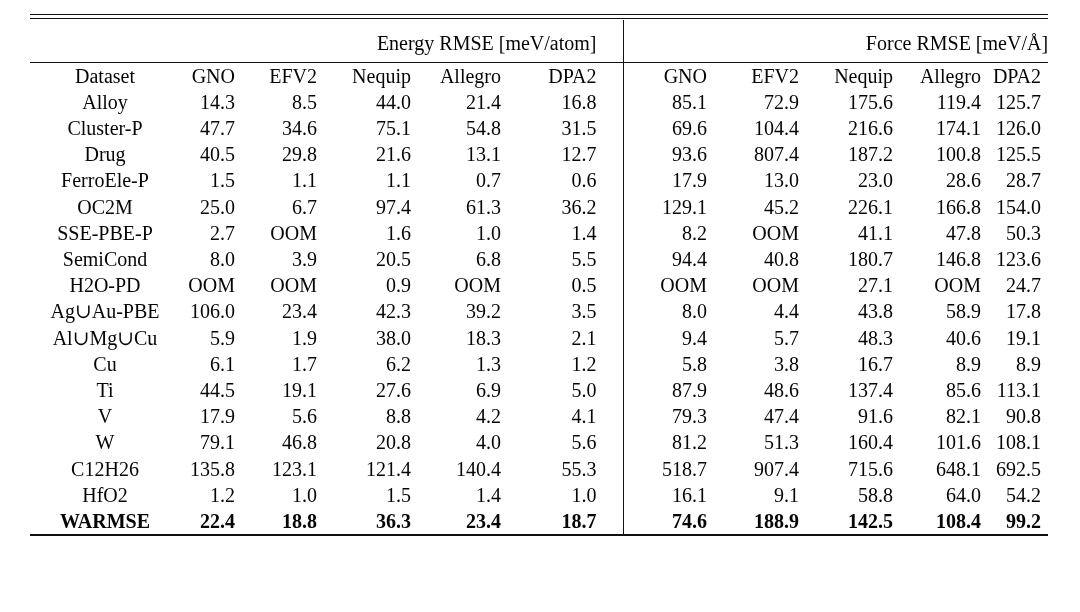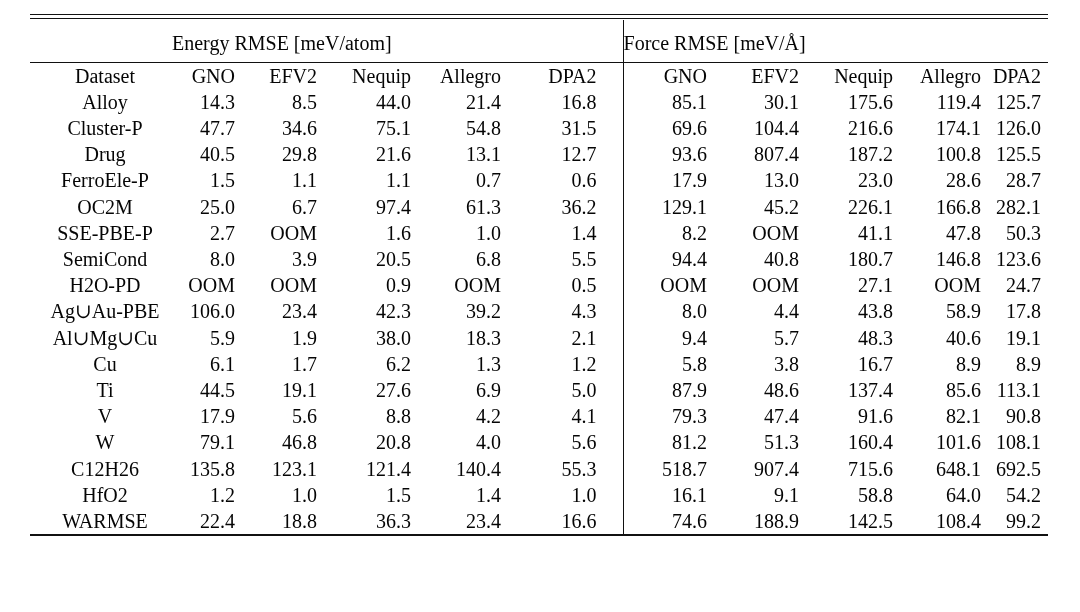--- a/index.html
+++ b/index.html
@@ -35,40 +35,40 @@
     padding: 0;
     line-height: 26.2px;
     white-space: nowrap;
     overflow: visible;
   }
   tr.group-row th {
     height: 37px;
     vertical-align: bottom;
     padding-bottom: 5px;
     border-bottom: 1.6px solid #111;
-    text-align: left;
+    text-align: right;
     font-size: 20px;
   }
   .ds {
     text-align: center;
     padding-left: 8px;
   }
   .num {
     text-align: right;
     padding-right: 7px;
   }
   .vbar {
     border-right: 1.6px solid #111;
     padding-right: 26px;
   }
   tbody tr:last-child td {
     border-bottom: 2.4px solid #111;
   }
   tr.bold td {
-    font-weight: normal;
+    font-weight: bold;
   }
 </style>
 </head>
 <body>
 
 <div class="table-wrap">
   <div class="rule-double"></div>
   <table>
     <colgroup>
       <col style="width:142px">
@@ -105,21 +105,21 @@
     </thead>
     <tbody>
         <tr>
           <td class="ds">Alloy</td>
           <td class="num">14.3</td>
           <td class="num">8.5</td>
           <td class="num">44.0</td>
           <td class="num">21.4</td>
           <td class="num vbar">16.8</td>
           <td class="num">85.1</td>
-          <td class="num">30.1</td>
+          <td class="num">72.9</td>
           <td class="num">175.6</td>
           <td class="num">119.4</td>
           <td class="num">125.7</td>
         </tr>
         <tr>
           <td class="ds">Cluster-P</td>
           <td class="num">47.7</td>
           <td class="num">34.6</td>
           <td class="num">75.1</td>
           <td class="num">54.8</td>
@@ -160,21 +160,21 @@
           <td class="ds">OC2M</td>
           <td class="num">25.0</td>
           <td class="num">6.7</td>
           <td class="num">97.4</td>
           <td class="num">61.3</td>
           <td class="num vbar">36.2</td>
           <td class="num">129.1</td>
           <td class="num">45.2</td>
           <td class="num">226.1</td>
           <td class="num">166.8</td>
-          <td class="num">282.1</td>
+          <td class="num">154.0</td>
         </tr>
         <tr>
           <td class="ds">SSE-PBE-P</td>
           <td class="num">2.7</td>
           <td class="num">OOM</td>
           <td class="num">1.6</td>
           <td class="num">1.0</td>
           <td class="num vbar">1.4</td>
           <td class="num">8.2</td>
           <td class="num">OOM</td>
@@ -207,21 +207,21 @@
           <td class="num">27.1</td>
           <td class="num">OOM</td>
           <td class="num">24.7</td>
         </tr>
         <tr>
           <td class="ds">Ag∪Au-PBE</td>
           <td class="num">106.0</td>
           <td class="num">23.4</td>
           <td class="num">42.3</td>
           <td class="num">39.2</td>
-          <td class="num vbar">4.3</td>
+          <td class="num vbar">3.5</td>
           <td class="num">8.0</td>
           <td class="num">4.4</td>
           <td class="num">43.8</td>
           <td class="num">58.9</td>
           <td class="num">17.8</td>
         </tr>
         <tr>
           <td class="ds">Al∪Mg∪Cu</td>
           <td class="num">5.9</td>
           <td class="num">1.9</td>
@@ -311,21 +311,21 @@
           <td class="num">58.8</td>
           <td class="num">64.0</td>
           <td class="num">54.2</td>
         </tr>
         <tr class="bold">
           <td class="ds">WARMSE</td>
           <td class="num">22.4</td>
           <td class="num">18.8</td>
           <td class="num">36.3</td>
           <td class="num">23.4</td>
-          <td class="num vbar">16.6</td>
+          <td class="num vbar">18.7</td>
           <td class="num">74.6</td>
           <td class="num">188.9</td>
           <td class="num">142.5</td>
           <td class="num">108.4</td>
           <td class="num">99.2</td>
         </tr>
       </tbody>
   </table>
 </div>
 

